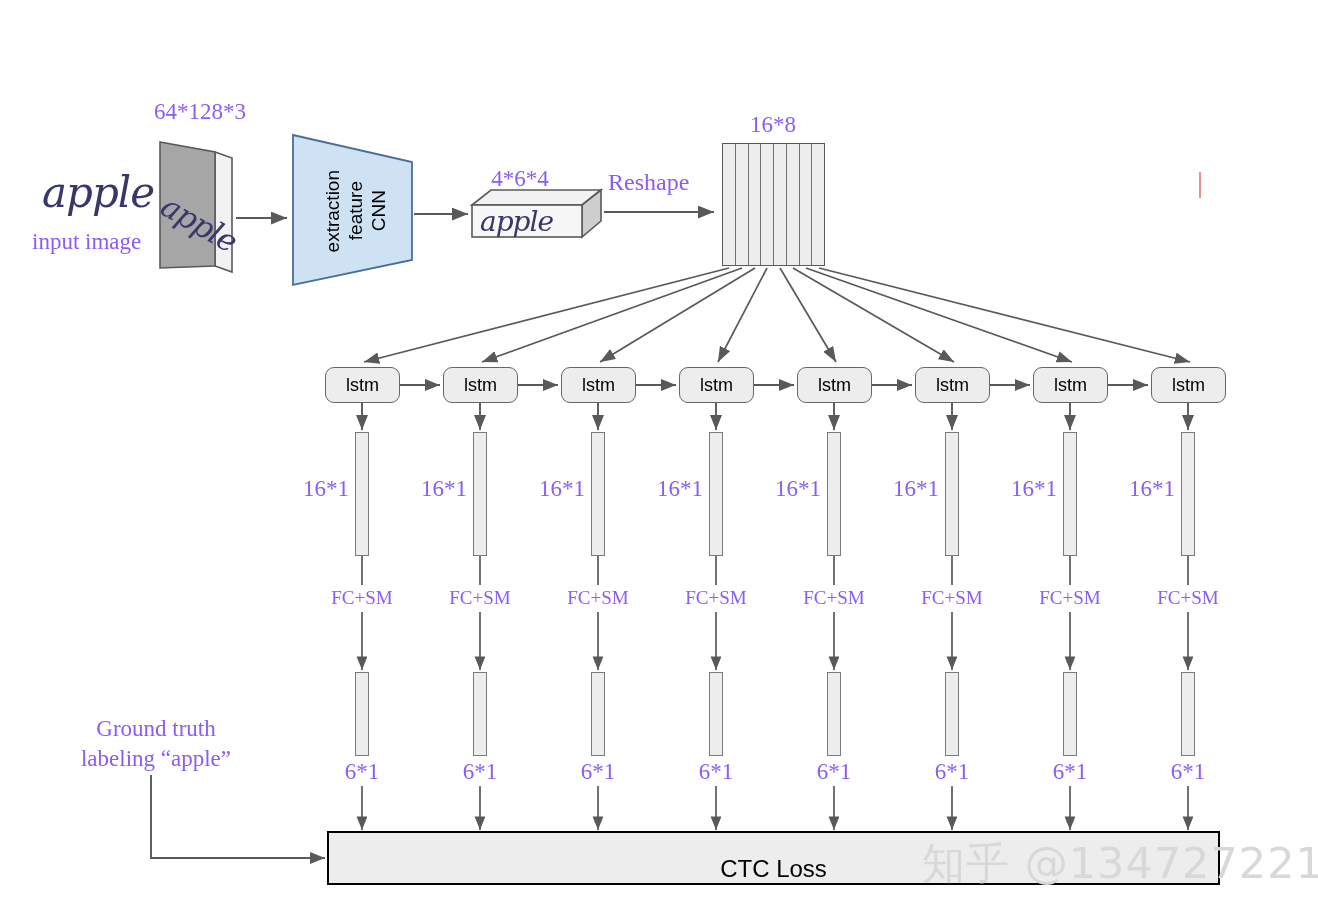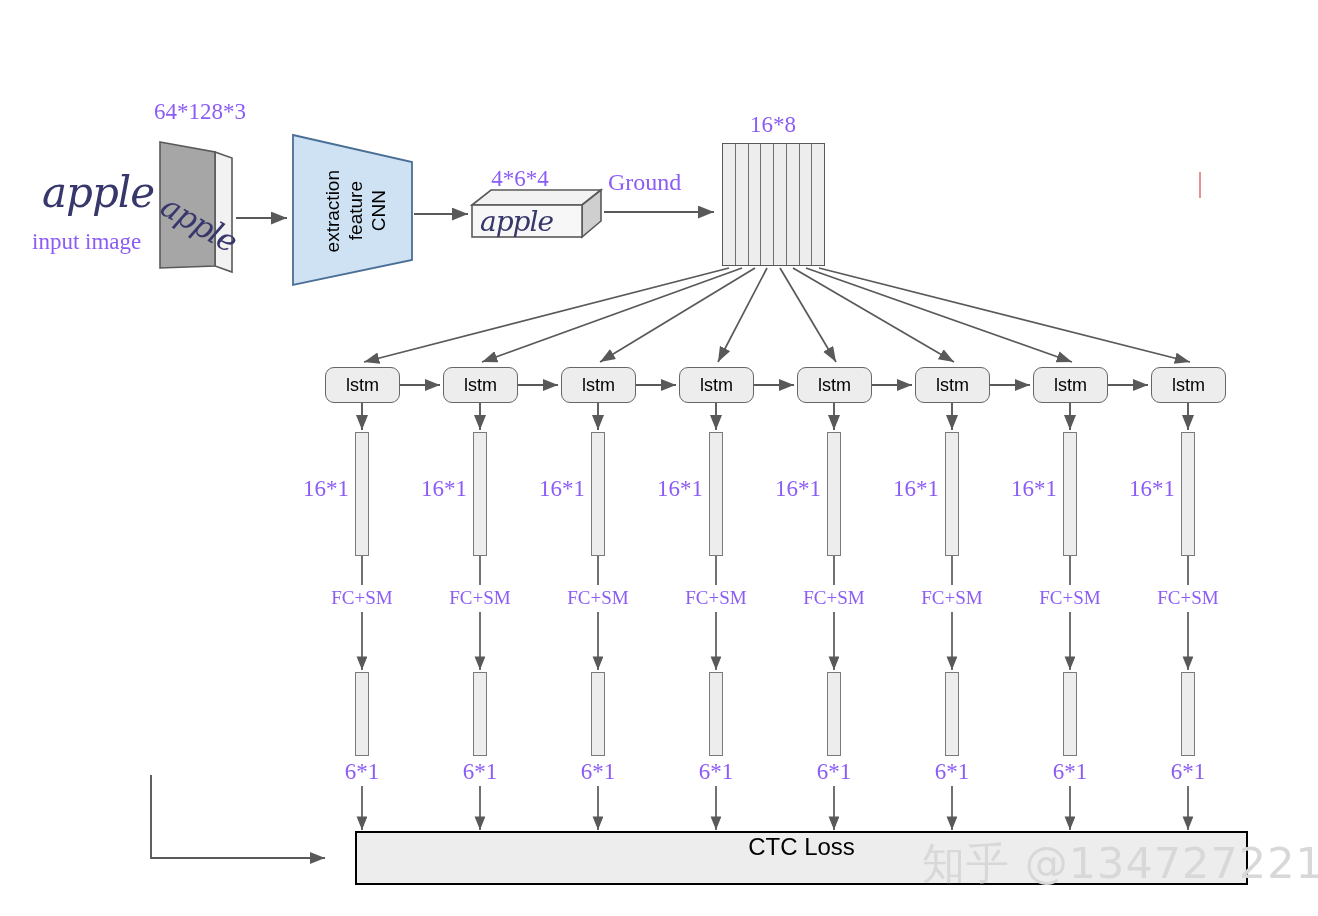--- a/index.html
+++ b/index.html
@@ -70,23 +70,22 @@
     border: 1.5px solid #7a7a7a;
     box-sizing: border-box;
   }
 
   .ctc-bar {
     position: absolute;
     background: #ededed;
     border: 2.2px solid #000000;
     box-sizing: border-box;
     display: flex;
-    align-items: flex-start;
+    align-items: flex-end;
     justify-content: center;
-    margin-left: 28px;
   }
 
   .watermark {
     position: absolute;
     font-family: "DejaVu Sans", sans-serif;
     font-size: 43px;
     color: #d8d8d8;
     white-space: nowrap;
     letter-spacing: 1px;
   }
@@ -214,21 +213,21 @@
   <svg class="layer" viewBox="0 0 1318 916">
 
     <polygon points="472,205 491,190 601,190 582,205" fill="#f2f2f2" stroke="#595959" stroke-width="1.6"></polygon>
 
     <polygon points="582,205 601,190 601,221 582,237" fill="#cfcfcf" stroke="#595959" stroke-width="1.6"></polygon>
 
     <rect x="472" y="205" width="110" height="32" fill="#f7f7f7" stroke="#595959" stroke-width="1.6"></rect>
   </svg>
   <div class="script" style="position:absolute; left:480px; top:205px; font-size:28px;">apple</div>
 
-  <div class="lbl lbl-reshape" style="left:608px; top:170px;">Ground</div>
+  <div class="lbl lbl-reshape" style="left:608px; top:170px;">Reshape</div>
 
   <div class="lbl lbl-dim centered" style="left:773px; top:113px;text-align:right;">16*8</div>
   <div class="abs" style="left:722px; top:143px; width:103px; height:123px; border:1.6px solid #595959; background:#ededed; box-sizing:border-box; display:flex;">
     <span style="flex:1;border-right:1.3px solid #707070;"></span>
     <span style="flex:1;border-right:1.3px solid #707070;"></span>
     <span style="flex:1;border-right:1.3px solid #707070;"></span>
     <span style="flex:1;border-right:1.3px solid #707070;"></span>
     <span style="flex:1;border-right:1.3px solid #707070;"></span>
     <span style="flex:1;border-right:1.3px solid #707070;"></span>
     <span style="flex:1;border-right:1.3px solid #707070;"></span>
@@ -298,20 +297,24 @@
 
   <div class="lbl lbl-dim centered" style="left:362px; top:760px;">6*1</div>
   <div class="lbl lbl-dim centered" style="left:480px; top:760px;">6*1</div>
   <div class="lbl lbl-dim centered" style="left:598px; top:760px;">6*1</div>
   <div class="lbl lbl-dim centered" style="left:716px; top:760px;">6*1</div>
   <div class="lbl lbl-dim centered" style="left:834px; top:760px;">6*1</div>
   <div class="lbl lbl-dim centered" style="left:952px; top:760px;">6*1</div>
   <div class="lbl lbl-dim centered" style="left:1070px; top:760px;">6*1</div>
   <div class="lbl lbl-dim centered" style="left:1188px; top:760px;">6*1</div>
 
+  <div class="lbl lbl-gt centered" style="left:156px; top:714px;">
+    <div>Ground truth</div>
+    <div>labeling “apple”</div>
+  </div>
 
   <div class="ctc-bar" style="left:327px; top:831px; width:893px; height:54px;">
     <span class="lbl-ctc" style="position:relative; z-index:2;">CTC Loss</span>
   </div>
 
   <div class="watermark" style="left:922px; top:835px;">知乎 @13472722199</div>
 
   <div class="red-tick" style="left:1199px; top:172px;"></div>
 
 </div>

